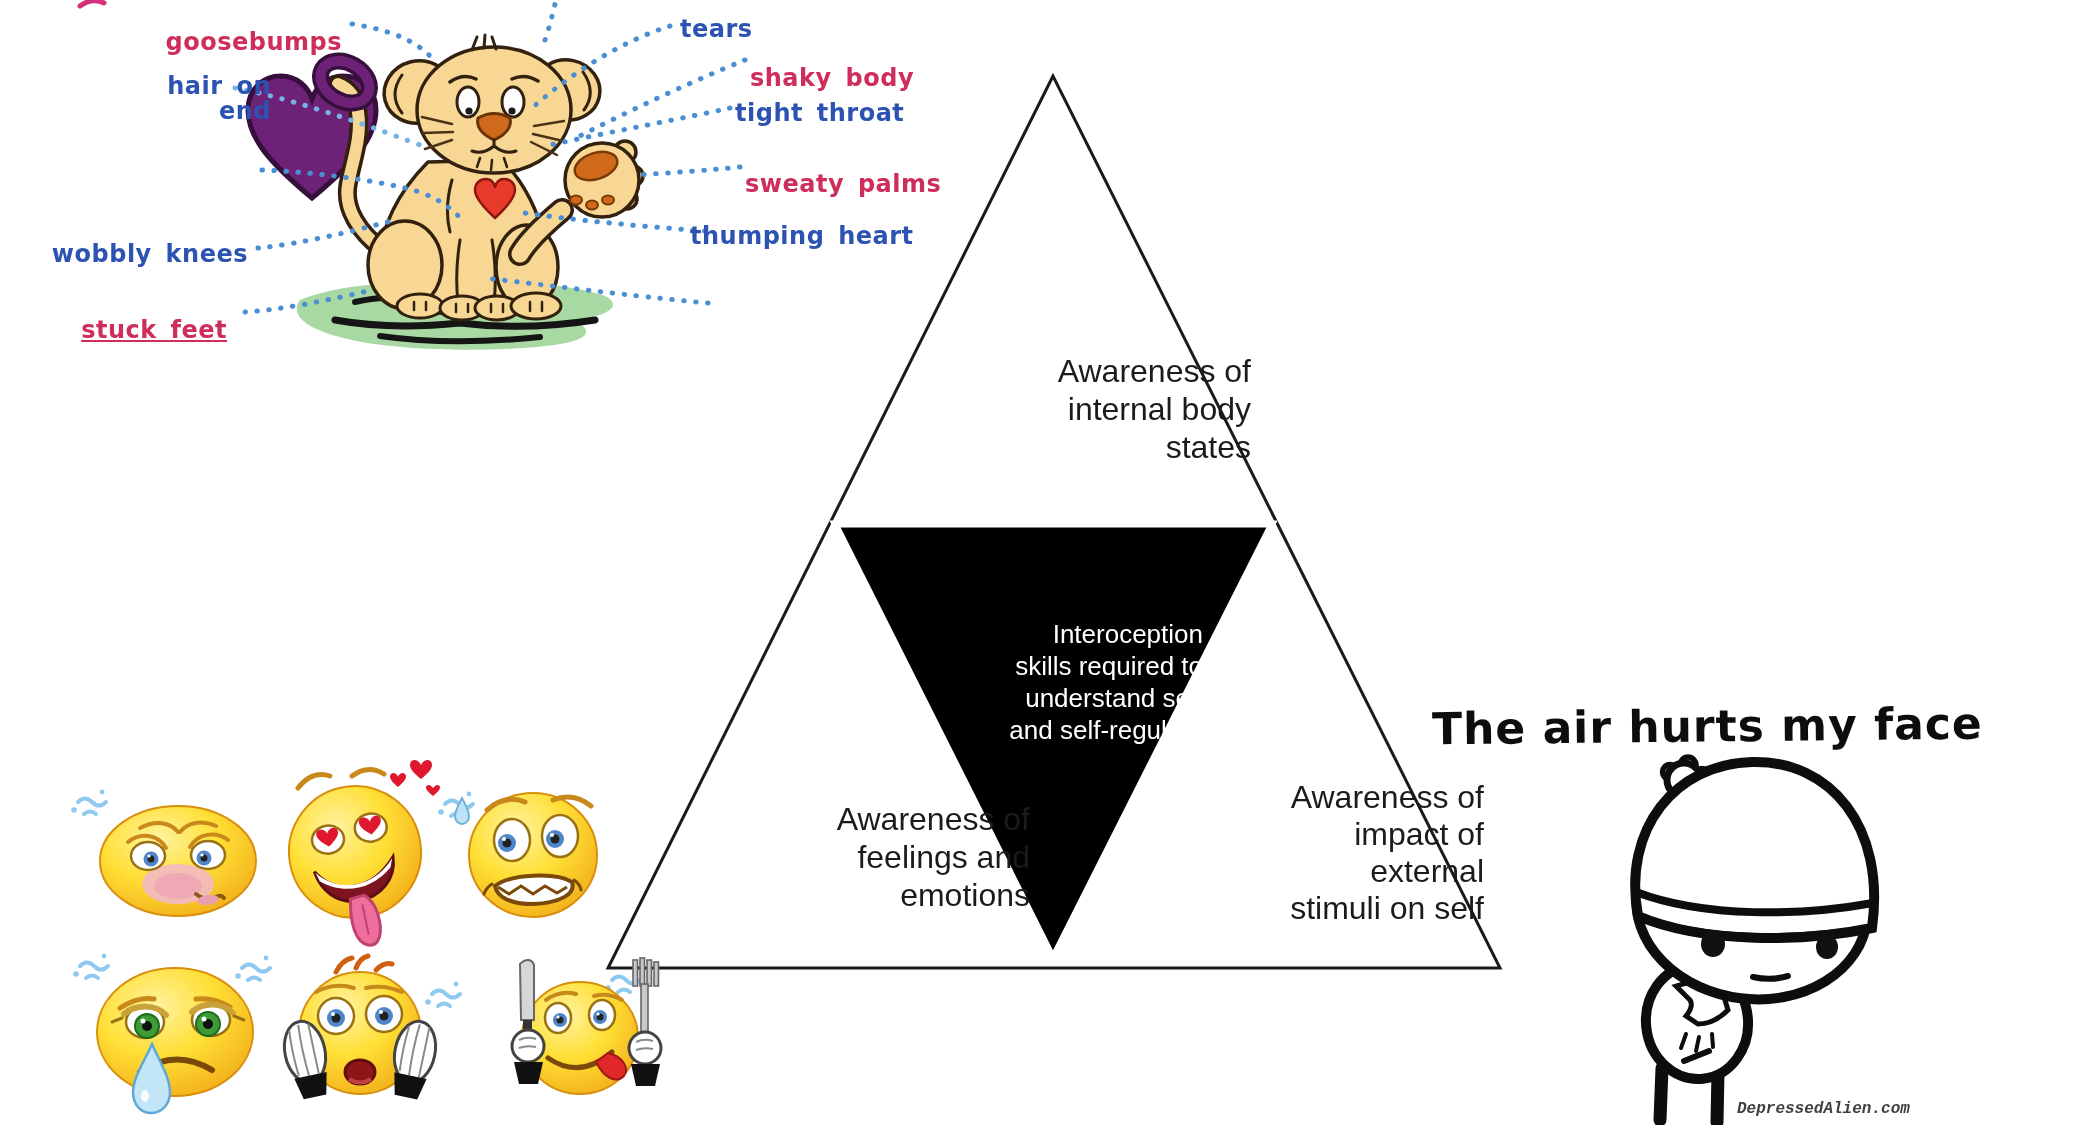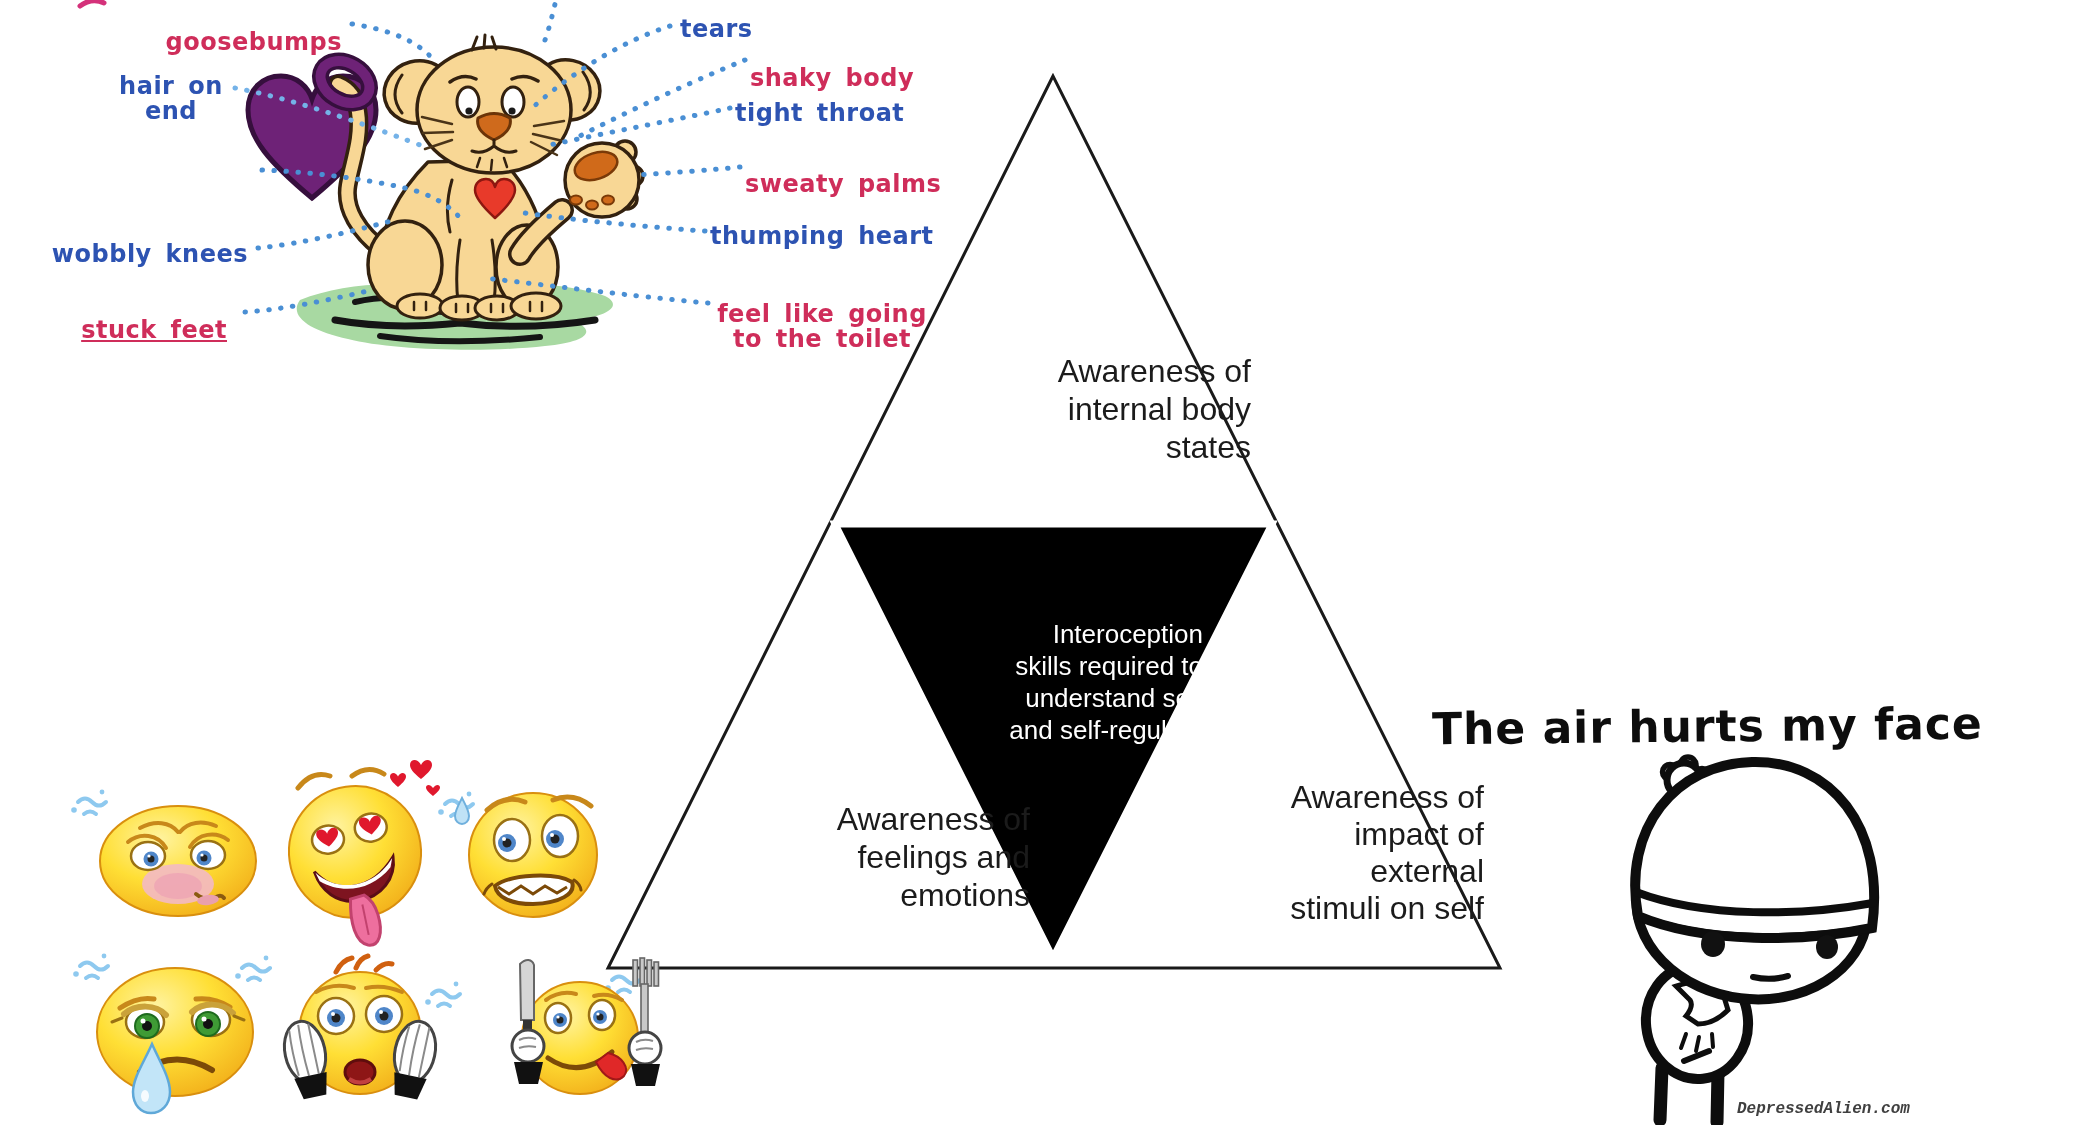--- a/index.html
+++ b/index.html
@@ -4,21 +4,21 @@
 <style>
   html,body{margin:0;padding:0;background:#fff;}
   .canvas{position:relative;width:2100px;height:1125px;background:#fff;overflow:hidden;
           font-family:"DejaVu Sans",sans-serif;}
   svg.art{position:absolute;left:0;top:0;}
   .lbl{position:absolute;font-weight:bold;font-size:24px;line-height:1.04;
        white-space:pre-line;letter-spacing:0.5px;word-spacing:5px;}
   .lbl-red{color:#cf2d5a;margin-top:20px;}
   .lbl-blue{color:#2d53b2;margin-top:8px;}
   .t-right{text-align:right;}
-  .t-center{text-align:center;}
+  .t-center{text-align:right;}
   .pyr{position:absolute;text-align:right;white-space:pre-line;color:#1b1b1b;
        font-family:Liberation Sans, sans-serif;font-size:32px;line-height:38px;}
   .pyr-center{color:#ffffff;font-size:26px;line-height:32px;}
   .caption{position:absolute;left:1432px;top:700px;width:640px;font-size:44px;
            font-weight:bold;color:#0d0d0d;letter-spacing:1px;transform:rotate(-0.6deg);}
   .watermark{position:absolute;left:1737px;top:1100px;font-size:16px;font-weight:bold;
              font-style:italic;color:#404040;font-family:Liberation Mono, monospace;}
 </style>
 </head>
 <body>
@@ -310,23 +310,21 @@
 
   <div class="lbl lbl-red t-right" style="left:92px;top:10px;width:250px;">goosebumps</div>
   <div class="lbl lbl-blue t-center" style="left:71px;top:66px;width:200px;">hair on
 end</div>
   <div class="lbl lbl-blue t-right" style="left:48px;top:234px;width:200px;">wobbly knees</div>
   <div class="lbl lbl-red t-right" style="left:27px;top:298px;width:200px;text-decoration:underline;">stuck feet</div>
   <div class="lbl lbl-blue" style="left:680px;top:9px;">tears</div>
   <div class="lbl lbl-red" style="left:750px;top:46px;">shaky body</div>
   <div class="lbl lbl-blue" style="left:735px;top:93px;">tight throat</div>
   <div class="lbl lbl-red" style="left:745px;top:152px;">sweaty palms</div>
-  <div class="lbl lbl-blue" style="left:710px;top:216px;">thumping heart</div>
-  <div class="lbl lbl-red t-center" style="left:712px;top:282px;width:220px;">feel like going
-to the toilet</div>
+  <div class="lbl lbl-blue" style="left:690px;top:216px;">thumping heart</div>
 
   <div class="pyr" style="left:851px;top:352px;width:400px;">Awareness of
 internal body
 states</div>
   <div class="pyr" style="left:630px;top:800px;width:400px;">Awareness of
 feelings and
 emotions</div>
   <div class="pyr" style="left:1084px;top:779px;width:400px;line-height:37px;">Awareness of
 impact of
 external

